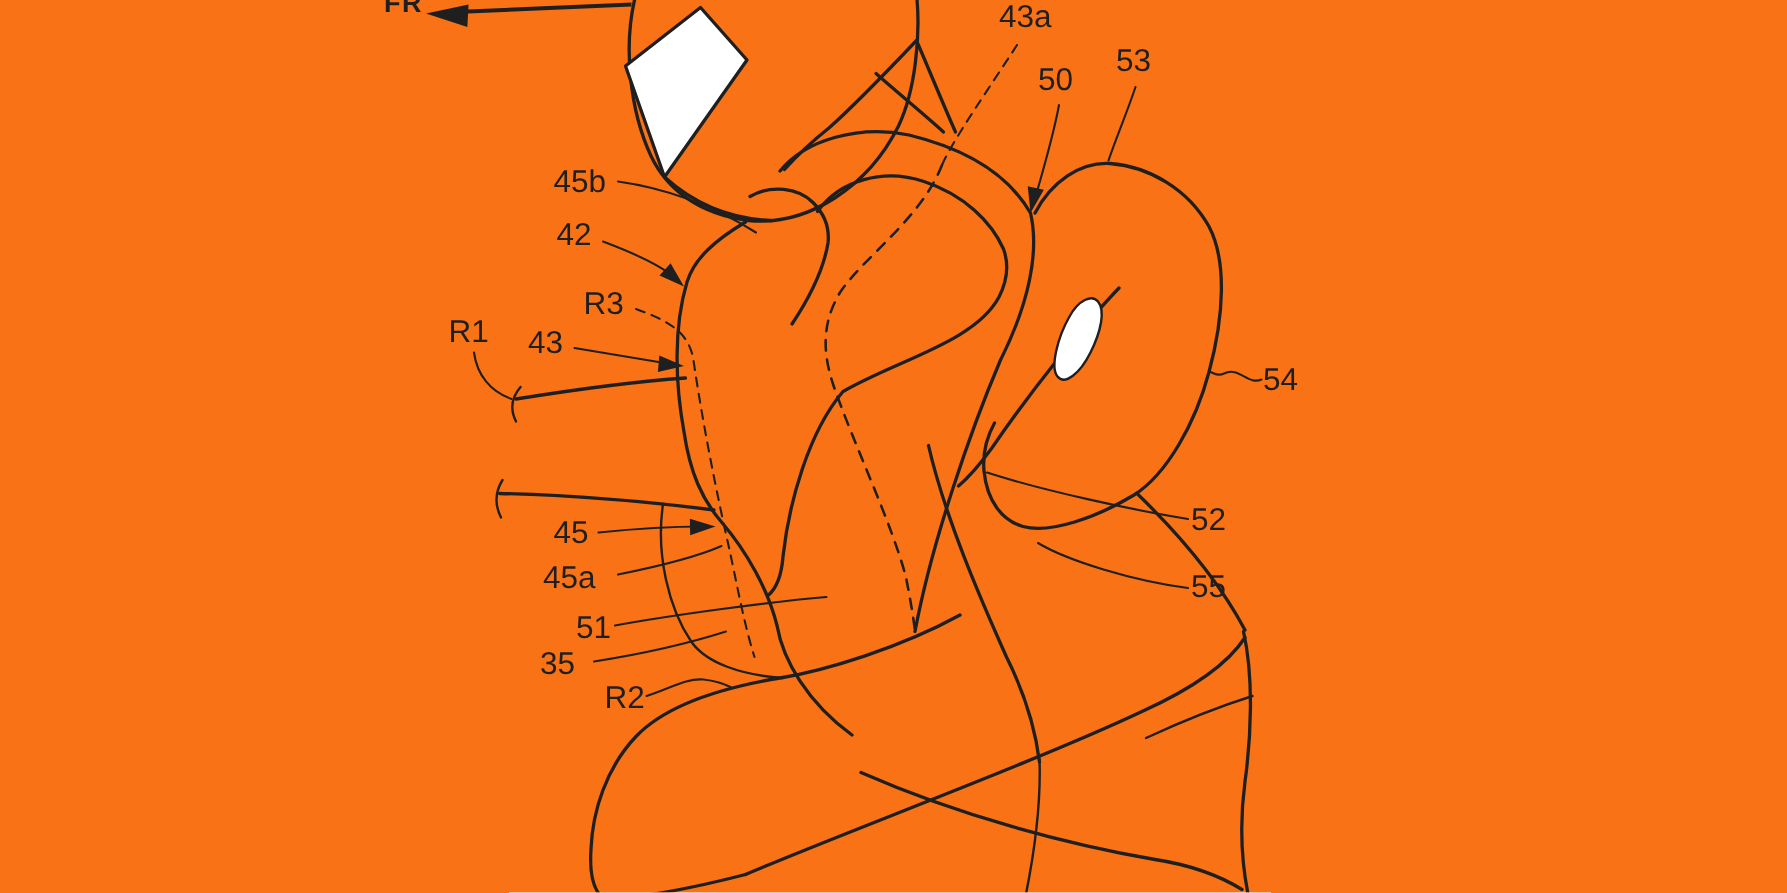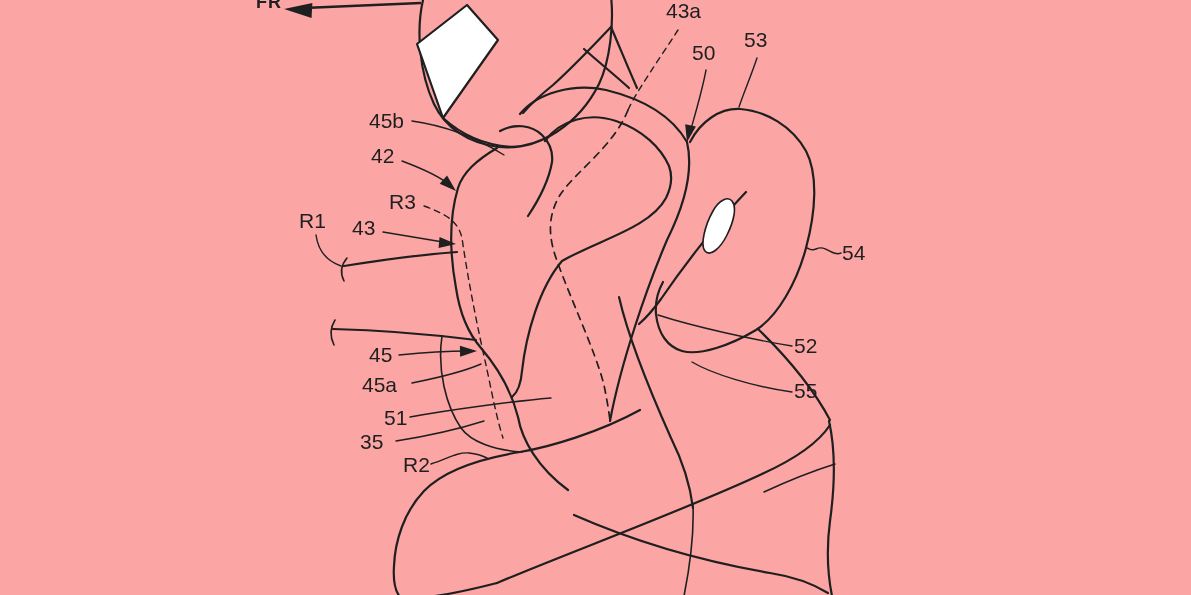--- a/index.html
+++ b/index.html
@@ -1,20 +1,20 @@
 <!DOCTYPE html>
 <html style="--line: #1f1f1f;"><head>
 <meta charset="utf-8">
 <style>
   html,body{margin:0;padding:0;background:#ffffff;}
   .stage{
     position:relative;
     width:1191px;height:595px;
     overflow:hidden;
-    background:#fca5a5;
+    background:#f97316;
     font-family:"Liberation Sans", sans-serif;
   }
   svg{position:absolute;left:0;top:0;display:block;}
   .draw{fill:none;stroke:var(--line,#1f1f1f);stroke-width:2.2px;stroke-linecap:round;stroke-linejoin:round;}
   .thin{stroke-width:1.6px;}
   .dashedline{stroke-dasharray:7 6;stroke-width:1.7px;}
   .whitefill{fill:#ffffff;}
   .leader{fill:none;stroke:var(--line,#1f1f1f);stroke-width:1.4px;stroke-linecap:round;}
   .leader.dashed{stroke-dasharray:6 5;}
   .ref-label{fill:var(--line,#1f1f1f);font-family:"Liberation Sans",sans-serif;font-size:21px;}

